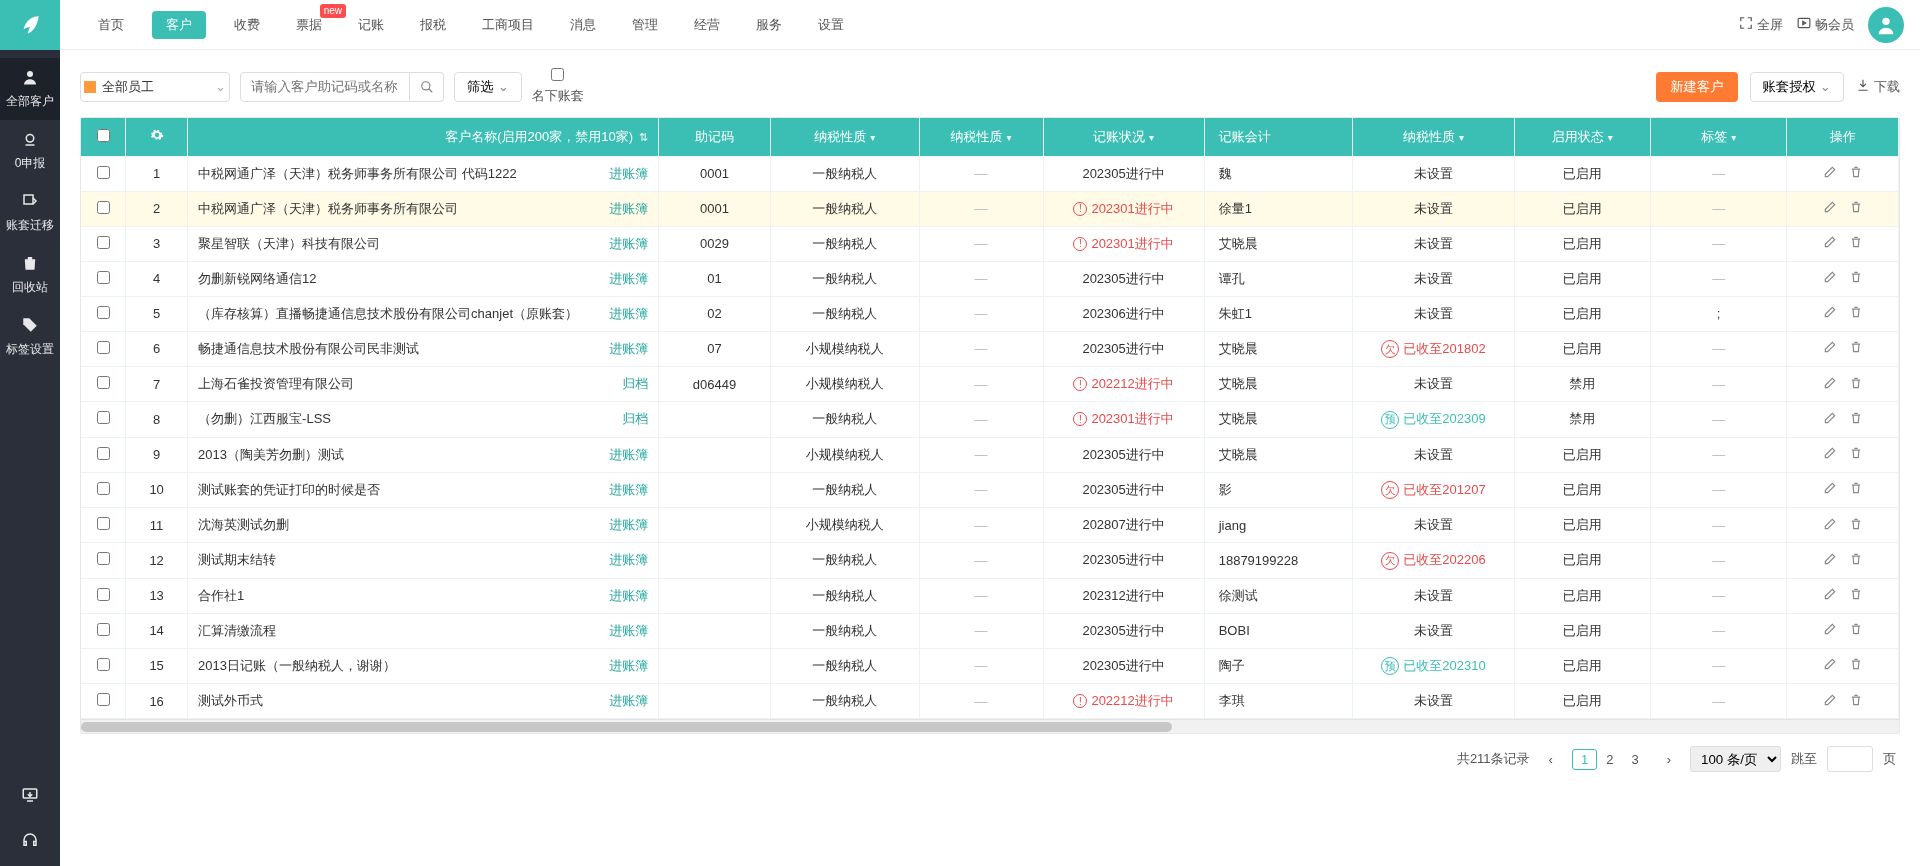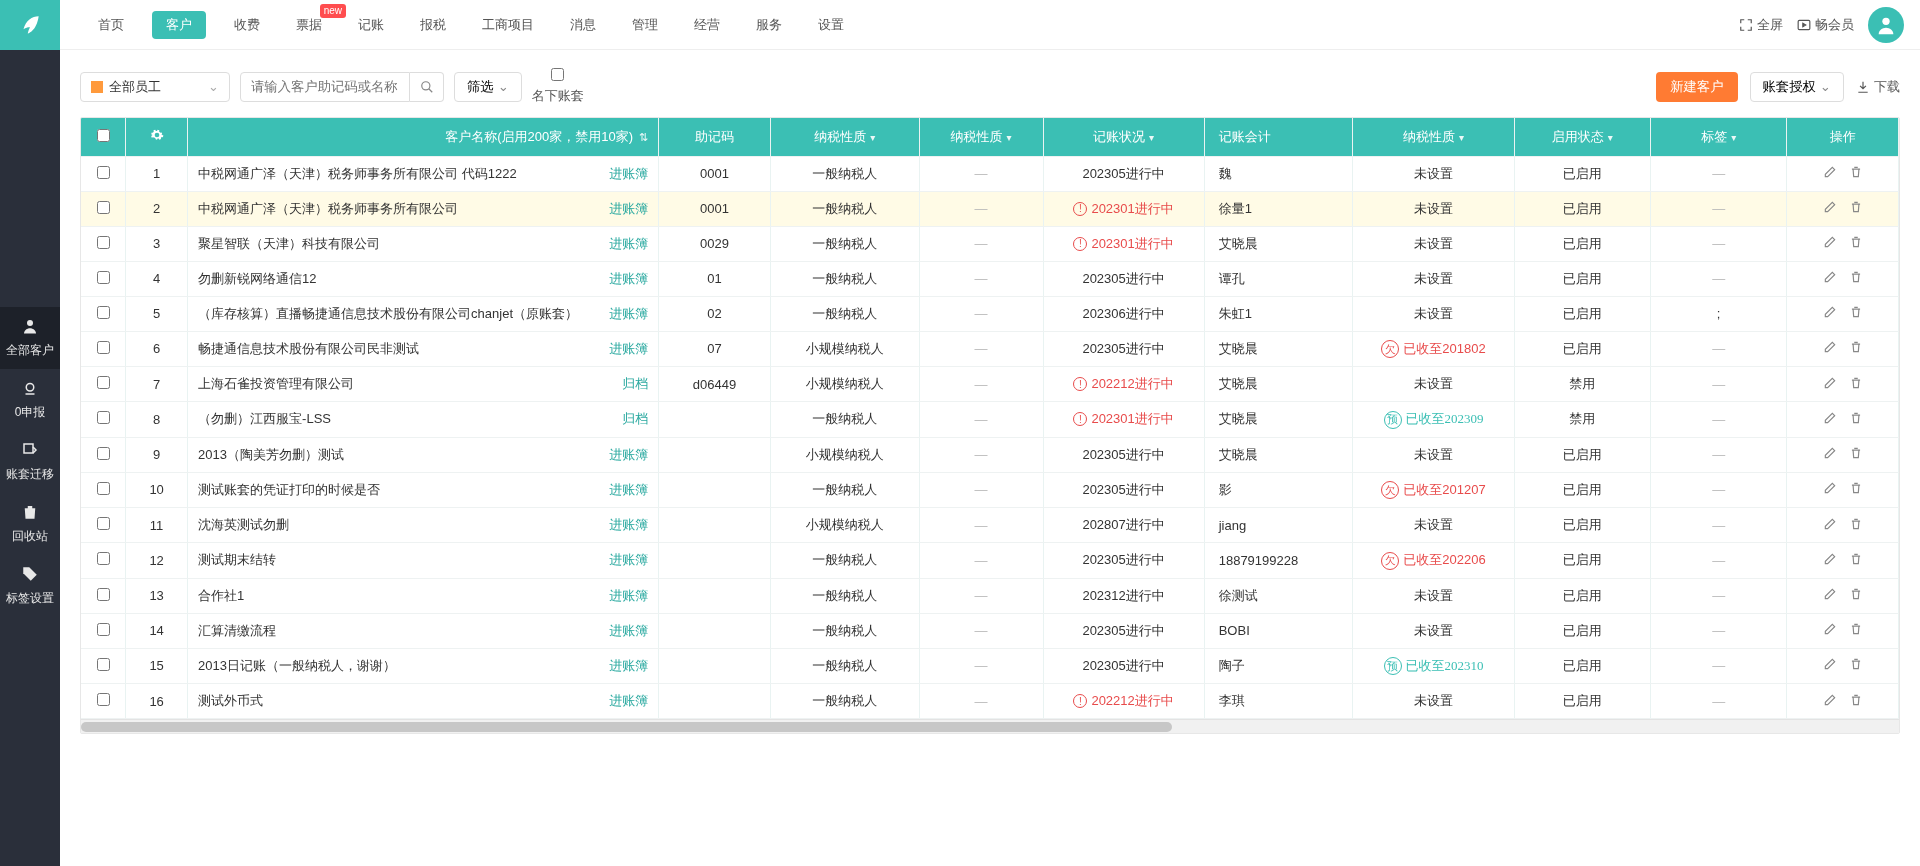--- a/index.html
+++ b/index.html
@@ -7,37 +7,37 @@
 
 
 .topnav { display: flex; align-items: center; height: 50px; background: #fff; border-bottom: 1px solid #eee; padding-left: 0; }
 .logo { width: 60px; height: 50px; background: #3bbfb4; display: flex; align-items: center; justify-content: center; }
 .logo svg { width: 26px; height: 26px; fill: #fff; }
 .nav-items { display: flex; align-items: center; flex: 1; padding-left: 20px; }
 .nav-item { padding: 0 18px; height: 50px; display: flex; align-items: center; cursor: pointer; color: #555; position: relative; }
 .nav-item.active { background: #3bbfb4; color: #fff; border-radius: 4px; height: 28px; margin: 0 10px; padding: 0 14px; }
 .badge-new { position: absolute; top: 4px; right: -6px; background: #ff4d4f; color: #fff; font-size: 10px; padding: 0 4px; border-radius: 3px; line-height: 14px; }
 .nav-right { display: flex; align-items: center; padding-right: 16px; gap: 14px; }
-.nav-right-item { display: flex; align-items: center; gap: 4px; color: #555; cursor: pointer; }
+.nav-right-item { display: flex; gap: 4px; color: #555; cursor: pointer; }
 .avatar { width: 36px; height: 36px; border-radius: 50%; background: #3bbfb4; display: flex; align-items: center; justify-content: center; }
 .avatar svg { width: 22px; height: 22px; fill: #fff; }
 
 
 .layout { display: flex; height: calc(100vh - 50px); }
-.sidebar { width: 60px; background: #2a2f3a; display: flex; align-items: center; padding-top: 8px; }
+.sidebar { width: 60px; background: #2a2f3a; display: flex; flex-direction: column; align-items: center; padding-top: 8px; }
 .side-item { width: 60px; padding: 10px 0; text-align: center; color: #e8e8e8; cursor: pointer; font-size: 12px; }
 .side-item.active { background: #1d2129; }
 .side-item .icon { display: block; margin: 0 auto 4px; }
 .side-item svg { width: 18px; height: 18px; fill: #e8e8e8; }
 .side-spacer { flex: 1; }
 
 
 .main { flex: 1; padding: 18px 20px; overflow: auto; background: #fff; }
 .toolbar { display: flex; align-items: center; gap: 10px; margin-bottom: 12px; }
-.select-box { display: flex; align-items: center; border: 1px solid #ddd; border-radius: 4px; height: 30px; padding: 0 10px; gap: 6px; min-width: 150px; justify-content: space-between; cursor: pointer; }
+.select-box { display: flex; align-items: center; border: 1px solid #ddd; border-radius: 4px; height: 30px; padding: 0 3px; gap: 6px; min-width: 150px; justify-content: space-between; cursor: pointer; }
 .select-box .sq { width: 12px; height: 12px; background: #ff9a3c; display: inline-block; }
 .search-input { border: 1px solid #ddd; border-radius: 4px 0 0 4px; height: 30px; padding: 0 10px; width: 170px; outline: none; }
 .search-btn { border: 1px solid #ddd; border-left: none; height: 30px; width: 34px; background: #fff; border-radius: 0 4px 4px 0; cursor: pointer; display: flex; align-items: center; justify-content: center; }
 .filter-btn { border: 1px solid #ddd; height: 30px; padding: 0 12px; background: #fff; border-radius: 4px; cursor: pointer; display: flex; align-items: center; gap: 4px; }
 .chk-row { display: flex; align-items: center; gap: 6px; color: #555; flex-direction: column; }
 .toolbar-right { margin-left: auto; display: flex; align-items: center; gap: 12px; }
 .btn-primary { background: #ff7b33; color: #fff; border: none; height: 30px; padding: 0 14px; border-radius: 4px; cursor: pointer; }
 .btn-outline { border: 1px solid #ddd; background: #fff; height: 30px; padding: 0 12px; border-radius: 4px; cursor: pointer; display: flex; align-items: center; gap: 4px; }
 
 
@@ -49,21 +49,21 @@
 td.col-accountant { text-align: left; padding-left: 14px; }
 tbody tr.highlight { background: #fffbe6; }
 .link { color: #2aa9a0; cursor: pointer; }
 .dash { color: #bbb; }
 .warn { color: #e84b4b; display: inline-flex; align-items: center; gap: 4px; }
 .warn-icon { display: inline-flex; width: 14px; height: 14px; border: 1px solid #e84b4b; border-radius: 50%; align-items: center; justify-content: center; font-size: 10px; }
 .badge-circ { display: inline-flex; width: 18px; height: 18px; border-radius: 50%; align-items: center; justify-content: center; font-size: 11px; margin-right: 4px; }
 .badge-欠 { border: 1px solid #e84b4b; color: #e84b4b; }
 .badge-预 { border: 1px solid #3bbfb4; color: #3bbfb4; }
 .fee-red { color: #e84b4b; }
-.fee-teal { color: #3bbfb4; font-family: Liberation Serif, serif; }
+.fee-teal { color: #3bbfb4; }
 .act-icon { cursor: pointer; color: #888; margin: 0 6px; }
 
 
 .pager { display: flex; align-items: center; justify-content: flex-end; gap: 10px; padding: 12px 4px; font-size: 13px; color: #555; }
 .pager .pg { border: 1px solid transparent; padding: 2px 8px; cursor: pointer; }
 .pager .pg.active { border: 1px solid #3bbfb4; color: #3bbfb4; border-radius: 3px; }
 .pager select, .pager input { border: 1px solid #ddd; height: 26px; padding: 0 6px; border-radius: 3px; }
 .pager input { width: 46px; }
 .hscroll { height: 14px; background: #f1f1f1; border-top: 1px solid #e3e3e3; position: relative; }
 .hscroll .thumb { position: absolute; left: 0; top: 2px; height: 10px; width: 60%; background: #c7c7c7; border-radius: 5px; }
@@ -535,14 +535,24 @@
                     <path d="M5 7h14M9 4h6M7 7l1 13h8l1-13"></path>
                   </svg></span></td>
             </tr>
           </tbody>
       </table>
       <div class="hscroll">
           <div class="thumb"></div>
         </div>
     </div>
 
+    <div class="pager">
+      <span>共211条记录</span>
+      <span class="pg">‹</span>
+      <span id="pages"><span class="pg active">1</span><span class="pg">2</span><span class="pg">3</span></span>
+      <span class="pg">›</span>
+      <select><option>100 条/页</option></select>
+      <span>跳至</span>
+      <input type="text" style="">
+      <span>页</span>
+    </div>
   </div>
 </div>
 
 </body></html>

